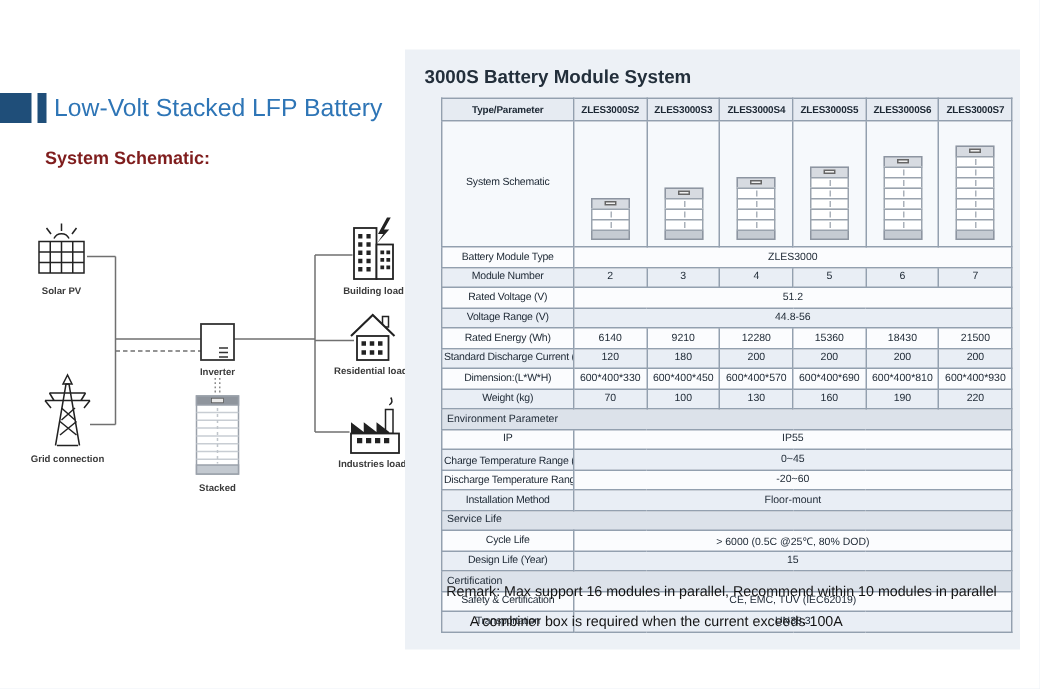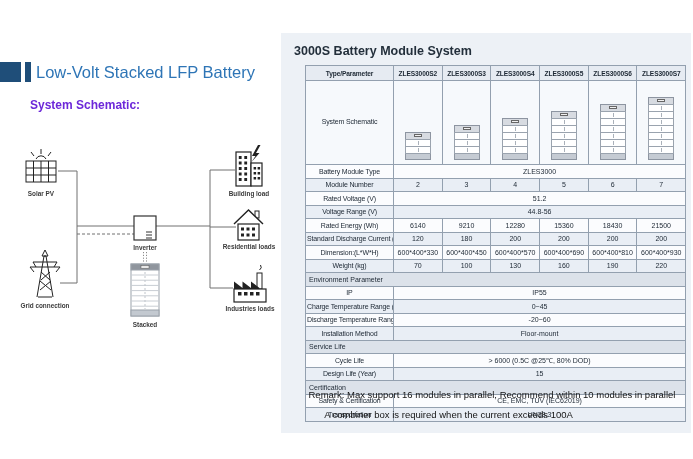--- a/index.html
+++ b/index.html
@@ -6,25 +6,25 @@
   body{
     width:693px;height:459px;position:relative;overflow:hidden;
     background:#ffffff;font-family:"Liberation Sans",sans-serif;
   }
   
   .left-section{position:absolute;left:0;top:0;width:283px;height:342px;background:#fff;}
   .title-row{position:absolute;left:0;top:62px;height:20px;}
   .title-sq{position:absolute;left:0;top:0;width:21px;height:20px;background:#1F4E79;}
   .title-bar{position:absolute;left:25px;top:0;width:6px;height:20px;background:#1F4E79;}
   .page-title{position:absolute;left:36px;top:0;font-size:16.5px;line-height:20px;color:#2E75B6;white-space:nowrap;}
-  .schem-heading{position:absolute;left:30px;top:98px;font-size:12px;font-weight:bold;color:#6d28d9;}
+  .schem-heading{position:absolute;left:30px;top:98px;font-size:12px;font-weight:bold;color:#7f1d1d;}
   svg text{font-family:"Liberation Sans",sans-serif;}
   .nlabel{font-size:6.4px;font-weight:bold;fill:#3b3b3b;text-anchor:middle;}
   
-  .spec-panel{position:absolute;left:281px;top:33px;width:410px;height:400px;background:#EDF1F6;}
+  .spec-panel{position:absolute;left:270px;top:33px;width:410px;height:400px;background:#EDF1F6;}
   .panel-title{position:absolute;left:13px;top:11px;font-size:12.5px;font-weight:bold;color:#232F3B;}
   .spec-table{position:absolute;left:24px;top:32px;width:380px;border-collapse:collapse;table-layout:fixed;
     border:1px solid #6f7c8c;background:#fff;}
   .spec-table th,.spec-table td{border:1px solid #93A0AF;font-size:7px;padding:1px 1px;text-align:center;
     color:#1c2733;overflow:hidden;white-space:nowrap;vertical-align:middle;}
   .spec-table th{font-weight:bold;height:12px;background:#E6EBF2;font-size:6.6px;letter-spacing:-0.1px;}
   .param-th{font-size:7px;letter-spacing:0;}
   .col-param{width:88px;}
   .col-model{width:48.7px;}
   .label-cell{font-size:6.5px;letter-spacing:-0.15px;}

